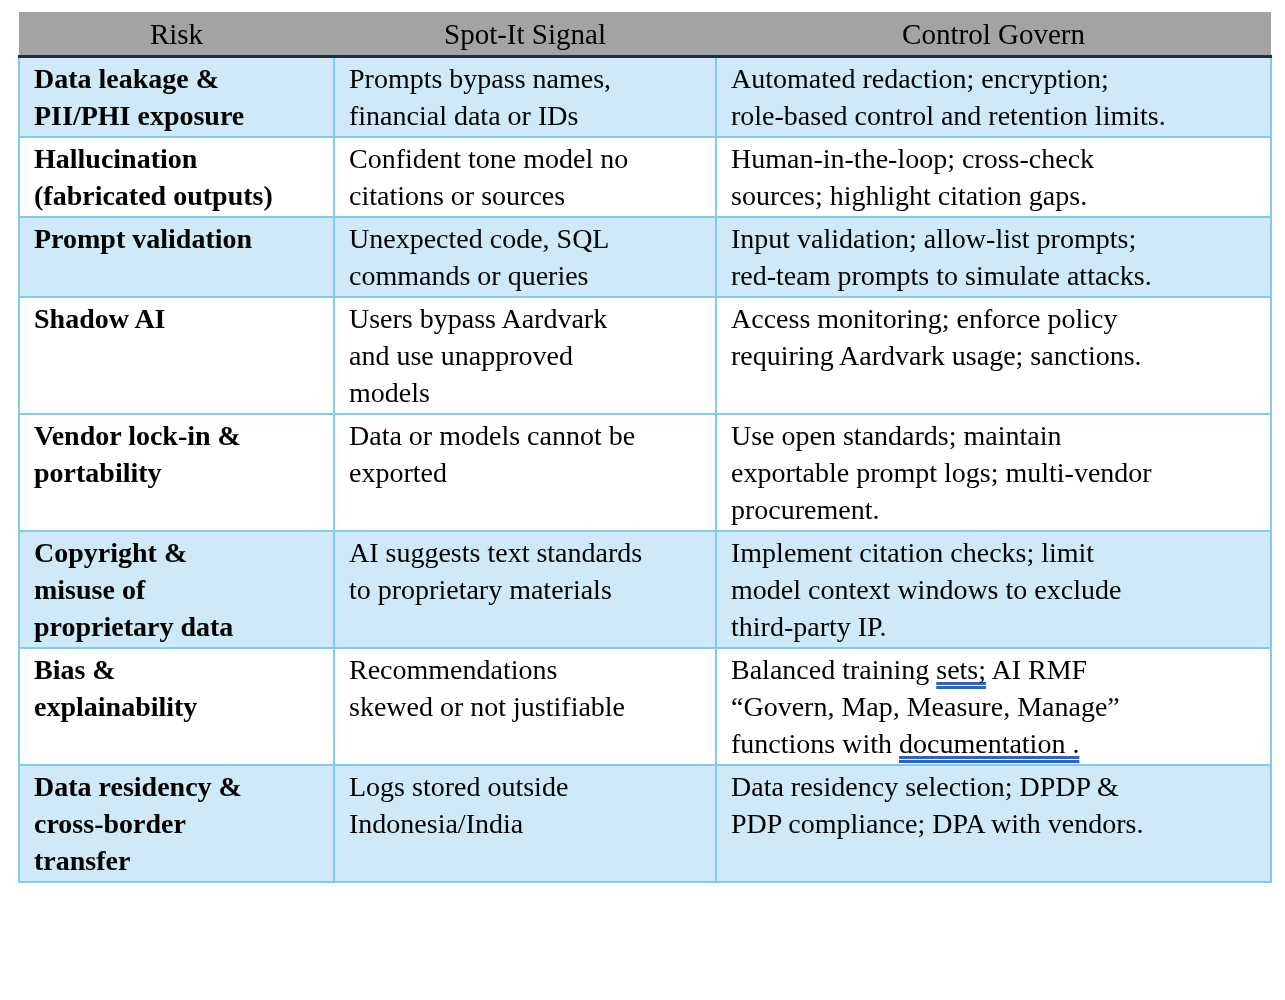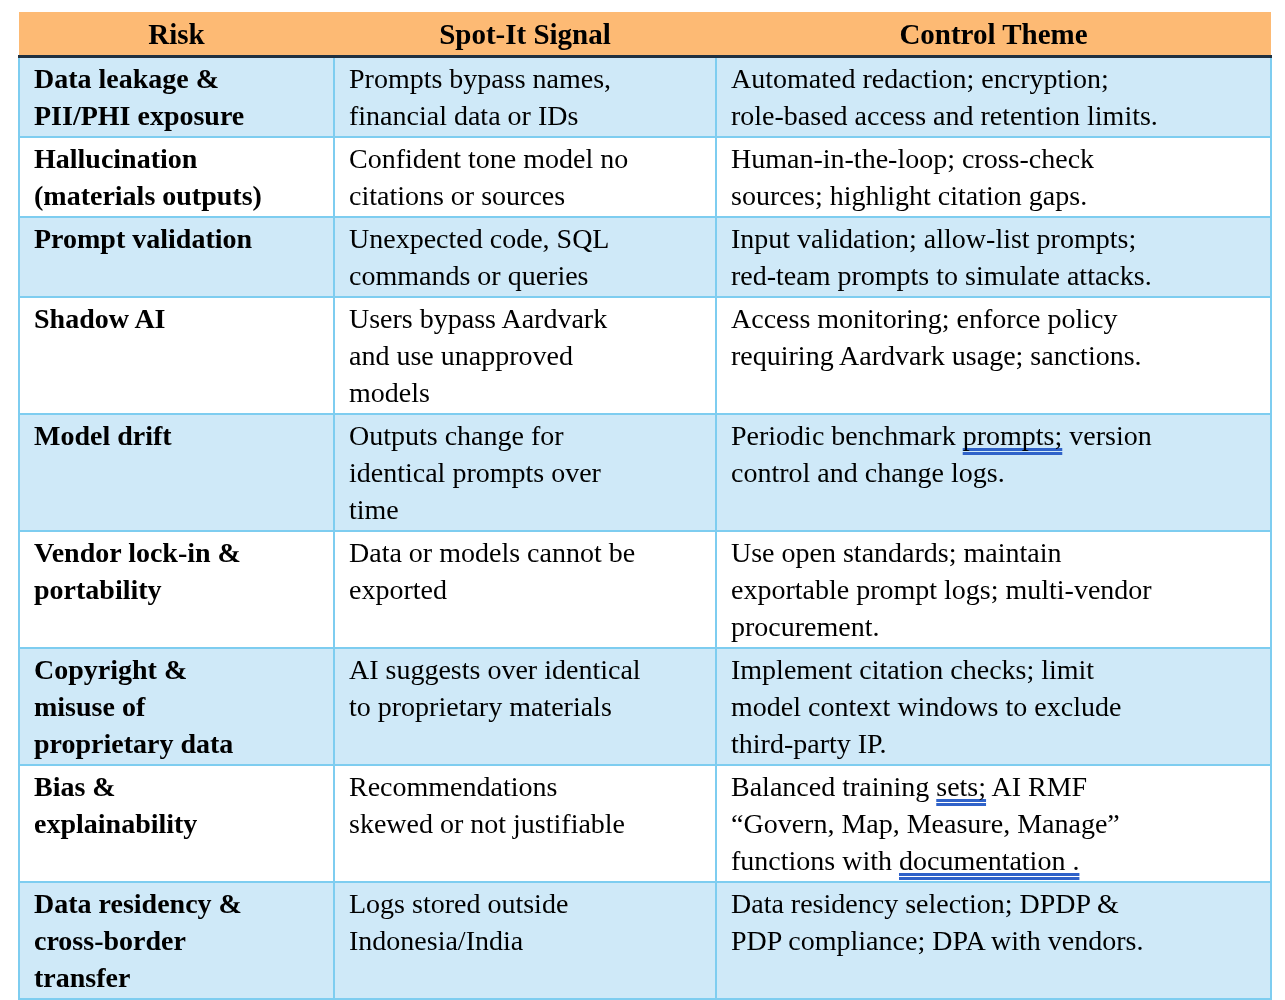--- a/index.html
+++ b/index.html
@@ -33,28 +33,28 @@
   }
   table.risk-table {
     border-collapse: collapse;
     width: 100%;
     table-layout: fixed;
   }
   col.c1 { width: 315px; }
   col.c2 { width: 382px; }
   col.c3 { width: 555px; }
   thead th {
-    font-weight: bold;
+    font-weight: normal;
     font-size: 29px;
     line-height: 40px;
     text-align: center;
     padding: 2px 0 1px 0;
     border: none;
     border-bottom: 3px solid var(--header-rule);
-    background: #fdba74;
+    background: #a3a3a3;
   }
   tbody td {
     vertical-align: top;
     font-size: 28px;
     line-height: 37px;
     padding: 2px 24px 2px 14px;
     border: 2px solid var(--grid-line);
     white-space: pre-line;
     background: #ffffff;
     overflow-wrap: break-word;
@@ -78,77 +78,69 @@
     <table class="risk-table">
       <colgroup>
         <col class="c1">
         <col class="c2">
         <col class="c3">
       </colgroup>
       <thead>
         <tr>
           <th>Risk</th>
           <th>Spot-It Signal</th>
-          <th>Control Theme</th>
+          <th>Control Govern</th>
         </tr>
       </thead>
       <tbody>
           <tr class="shade">
             <td class="risk-cell"><span>Data leakage &amp;
 PII/PHI exposure</span></td>
             <td><span>Prompts bypass names,
 financial data or IDs</span></td>
             <td><span>Automated redaction; encryption;
-role-based access and retention limits.</span></td>
+role-based control and retention limits.</span></td>
           </tr>
           <tr>
             <td class="risk-cell"><span>Hallucination
-(materials outputs)</span></td>
+(fabricated outputs)</span></td>
             <td><span>Confident tone model no
 citations or sources</span></td>
             <td><span>Human-in-the-loop; cross-check
 sources; highlight citation gaps.</span></td>
           </tr>
           <tr class="shade">
             <td class="risk-cell"><span>Prompt validation</span></td>
             <td><span>Unexpected code, SQL
 commands or queries</span></td>
             <td><span>Input validation; allow-list prompts;
 red-team prompts to simulate attacks.</span></td>
           </tr>
           <tr>
             <td class="risk-cell"><span>Shadow AI</span></td>
             <td><span>Users bypass Aardvark
 and use unapproved
 models</span></td>
             <td><span>Access monitoring; enforce policy
 requiring Aardvark usage; sanctions.</span></td>
           </tr>
-          <tr class="shade">
-            <td class="risk-cell"><span>Model drift</span></td>
-            <td><span>Outputs change for
-identical prompts over
-time</span></td>
-            <td><span>Periodic benchmark </span><span class="gram">prompts;</span><span> version
-control and change logs.</span></td>
-          </tr>
           <tr>
             <td class="risk-cell"><span>Vendor lock-in &amp;
 portability</span></td>
             <td><span>Data or models cannot be
 exported</span></td>
             <td><span>Use open standards; maintain
 exportable prompt logs; multi-vendor
 procurement.</span></td>
           </tr>
           <tr class="shade">
             <td class="risk-cell"><span>Copyright &amp;
 misuse of
 proprietary data</span></td>
-            <td><span>AI suggests over identical
+            <td><span>AI suggests text standards
 to proprietary materials</span></td>
             <td><span>Implement citation checks; limit
 model context windows to exclude
 third-party IP.</span></td>
           </tr>
           <tr>
             <td class="risk-cell"><span>Bias &amp;
 explainability</span></td>
             <td><span>Recommendations
 skewed or not justifiable</span></td>

